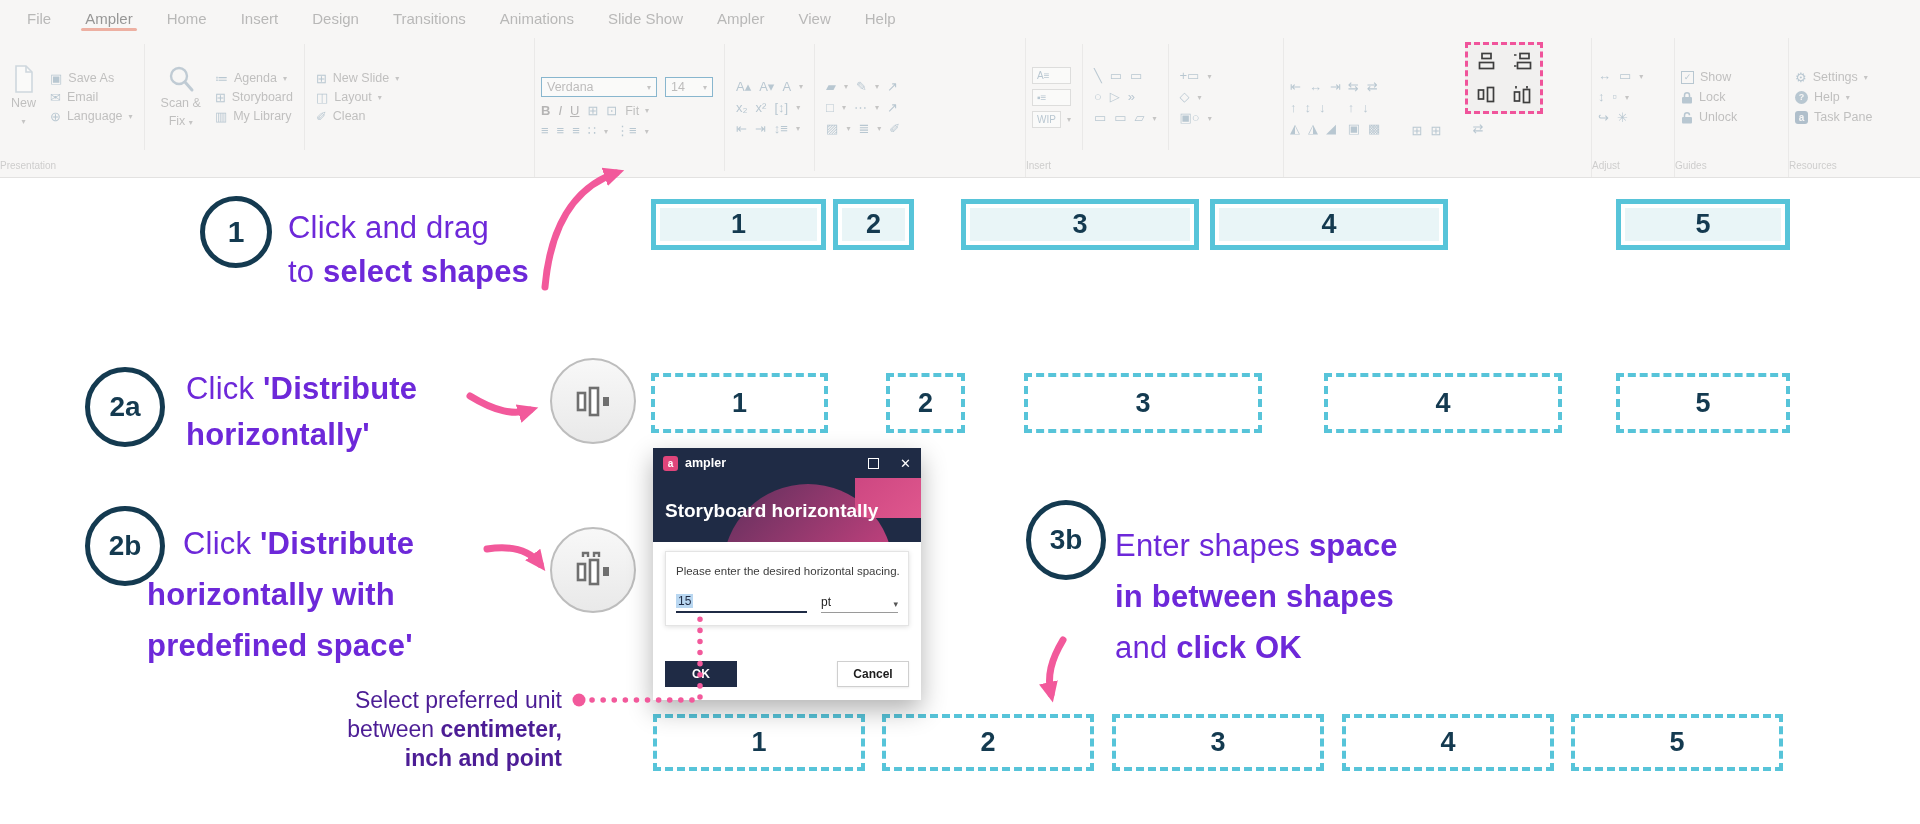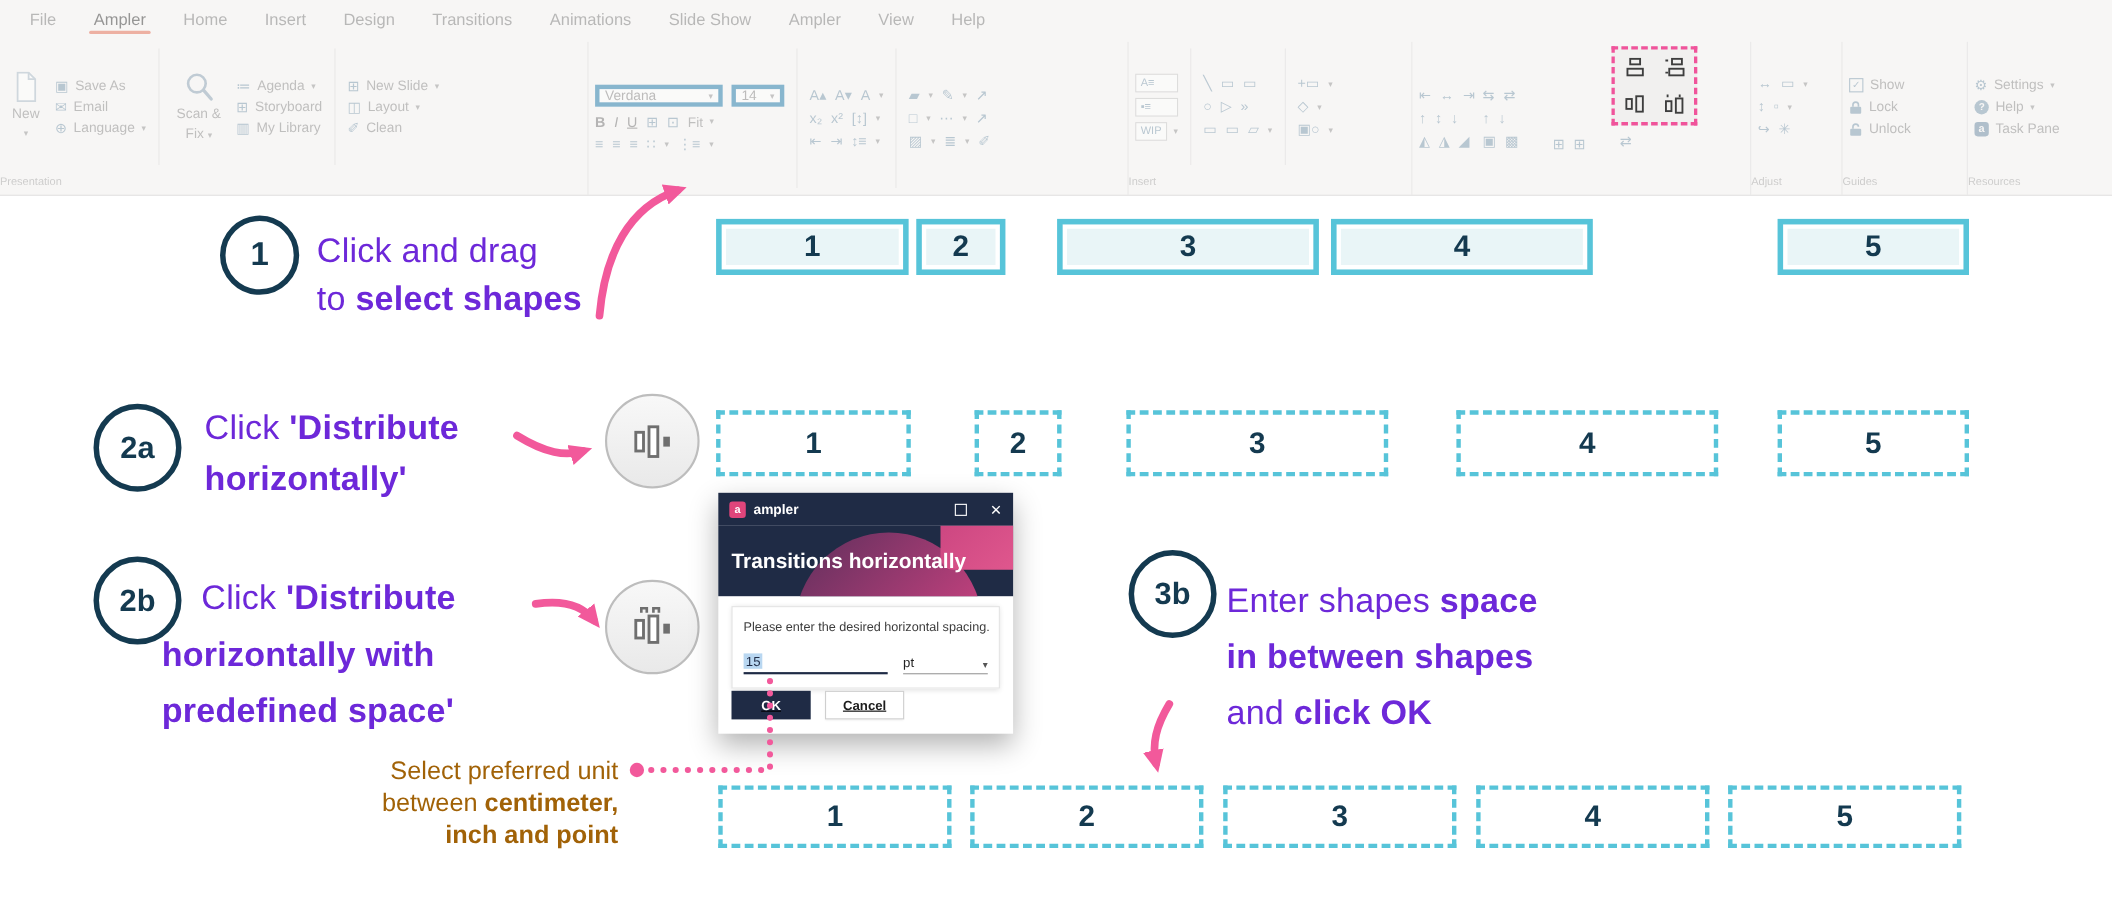--- a/index.html
+++ b/index.html
@@ -20,21 +20,21 @@
   .glabel{height:21px;line-height:19px;text-align:left;font-size:10px;color:#9b9b9b;}
   .vcol{display:flex;flex-direction:column;justify-content:center;gap:5px;}
   .vsep{width:1px;background:#DBDADA;align-self:stretch;margin:4px 2px;}
   .litem{display:flex;align-items:center;gap:6px;font-size:12.5px;color:#7d7d7d;white-space:nowrap;}
   .mi{color:#6E8FA6;font-size:13px;line-height:13px;}
   .bigbtn{display:flex;flex-direction:column;align-items:center;justify-content:center;gap:3px;
           font-size:12.5px;color:#7d7d7d;padding:0 5px;text-align:center;line-height:15px;}
   .irow{display:flex;align-items:center;gap:8px;}
   .ric{font-size:13px;color:#6E8FA6;line-height:14px;}
   .caret{font-size:8px;color:#8a8a8a;}
-  .selbox{border:4px solid #0369a1;background:#fff;height:20px;display:flex;align-items:center;
+  .selbox{border:1px solid #0369a1;background:#fff;height:20px;display:flex;align-items:center;
           justify-content:space-between;padding:0 5px;font-size:12.5px;color:#777;box-sizing:border-box;}
   .fname{width:116px;} .fsize{width:48px;}
   .blet{font-weight:bold;color:#666;font-size:13px;} .ilet{font-style:italic;color:#666;font-size:13px;}
   .ulet{text-decoration:underline;color:#666;font-size:13px;}
   .boxedic{border:1px solid #BFBFBF;background:#fff;padding:2px 4px;font-size:10px;color:#6E8FA6;}
   
   .dist-highlight{position:absolute;left:1462px;top:40px;width:84px;z-index:5;}
   .pinkbox{position:absolute;left:3px;top:2px;width:72px;height:66px;border:3px dashed #F0549B;
            background:#F1F0EF;display:grid;grid-template-columns:1fr 1fr;grid-template-rows:1fr 1fr;
            align-items:center;justify-items:center;}
@@ -46,21 +46,21 @@
   #c2b{left:85px;top:506px;width:70px;height:70px;font-size:28px;}
   #c3b{left:1026px;top:500px;width:70px;height:70px;font-size:28px;}
   .step-text{position:absolute;color:#6d28d9;font-size:31px;letter-spacing:.2px;z-index:3;}
   .step-text b{font-weight:bold;}
   #t1{left:288px;top:206px;line-height:44px;}
   #t2a{left:186px;top:366px;line-height:46px;}
   #t2b{left:147px;top:518px;line-height:51px;}
   #t2b .ind{padding-left:36px;}
   #t3b{left:1115px;top:520px;line-height:51px;}
   .note{position:absolute;left:230px;top:686px;width:332px;text-align:right;font-size:23px;
-        line-height:29px;color:#a16207;z-index:3;}
+        line-height:29px;color:#4c1d95;z-index:3;}
   .note b{font-weight:bold;}
   
   .shape-box{position:absolute;box-sizing:border-box;display:flex;align-items:center;justify-content:center;
              font-weight:bold;color:#143A50;font-size:27px;z-index:2;}
   .solid{border:5px solid #57C4D9;background:#E9F5F7;box-shadow:inset 0 0 0 4px #fff;}
   .dashed{border:4px dashed #57C4D9;background:#fff;}
   .r1{top:199px;height:51px;} .r2{top:373px;height:60px;} .r3{top:714px;height:57px;}
   #r1b1{left:651px;width:175px;} #r1b2{left:833px;width:81px;} #r1b3{left:961px;width:238px;}
   #r1b4{left:1210px;width:238px;} #r1b5{left:1616px;width:174px;}
   #r2b1{left:651px;width:177px;} #r2b2{left:886px;width:79px;} #r2b3{left:1024px;width:238px;}
@@ -88,21 +88,21 @@
   .dlg-title{position:relative;color:#fff;font-weight:bold;font-size:19px;padding:22px 0 0 12px;z-index:1;}
   .dlg-body{padding:9px 12px 13px;}
   .dlg-card{border:1px solid #E4E4E4;box-shadow:0 1px 5px rgba(0,0,0,.13);padding:13px 10px 12px;}
   .dlg-prompt{font-size:11.5px;color:#3c3c3c;white-space:nowrap;}
   .dlg-inputs{display:flex;margin-top:17px;gap:14px;align-items:flex-end;}
   .dlg-input{flex:1.7;border-bottom:2px solid #1F2B45;font-size:12px;padding-bottom:3px;}
   .dlg-input .sel{background:#B9D7F1;color:#1F2B45;padding:0 2px;}
   .dlg-unit{flex:1;border-bottom:1px solid #9a9a9a;font-size:12px;color:#222;display:flex;
             justify-content:space-between;align-items:flex-end;padding-bottom:3px;}
   .dlg-unit .caret{font-size:9px;color:#555;}
-  .dlg-actions{display:flex;justify-content:flex-start;gap:13px;margin-top:2px;text-decoration:underline;}
+  .dlg-actions{display:flex;justify-content:space-between;gap:13px;margin-top:35px;}
   .btn{width:72px;height:26px;display:flex;align-items:center;justify-content:center;
        font-size:12px;font-weight:bold;box-sizing:border-box;}
   .btn-ok{background:#1F2B45;color:#fff;}
   .btn-cancel{background:#fff;border:1px solid #CFCFCF;color:#1c1c1c;box-shadow:0 1px 2px rgba(0,0,0,.08);}
   .overlay-svg{position:absolute;left:0;top:0;z-index:6;pointer-events:none;}
 </style>
 </head>
 <body>
 
 <div class="ribbon">
@@ -591,21 +591,21 @@
   </div>
 
 <div class="dialog">
   <div class="dlg-titlebar">
     <span class="dlg-logo">a</span>
     <span class="dlg-app">ampler</span>
     <span class="dlg-restore"></span>
     <span class="dlg-close">✕</span>
   </div>
   <div class="dlg-header">
-    <div class="dlg-title">Transitions horizontally</div>
+    <div class="dlg-title">Storyboard horizontally</div>
   </div>
   <div class="dlg-body">
     <div class="dlg-card">
       <div class="dlg-prompt">Please enter the desired horizontal spacing.</div>
       <div class="dlg-inputs">
         <div class="dlg-input"><span class="sel">15</span></div>
         <div class="dlg-unit">
             <span>pt</span>
             <span class="caret">▾</span>
           </div>

